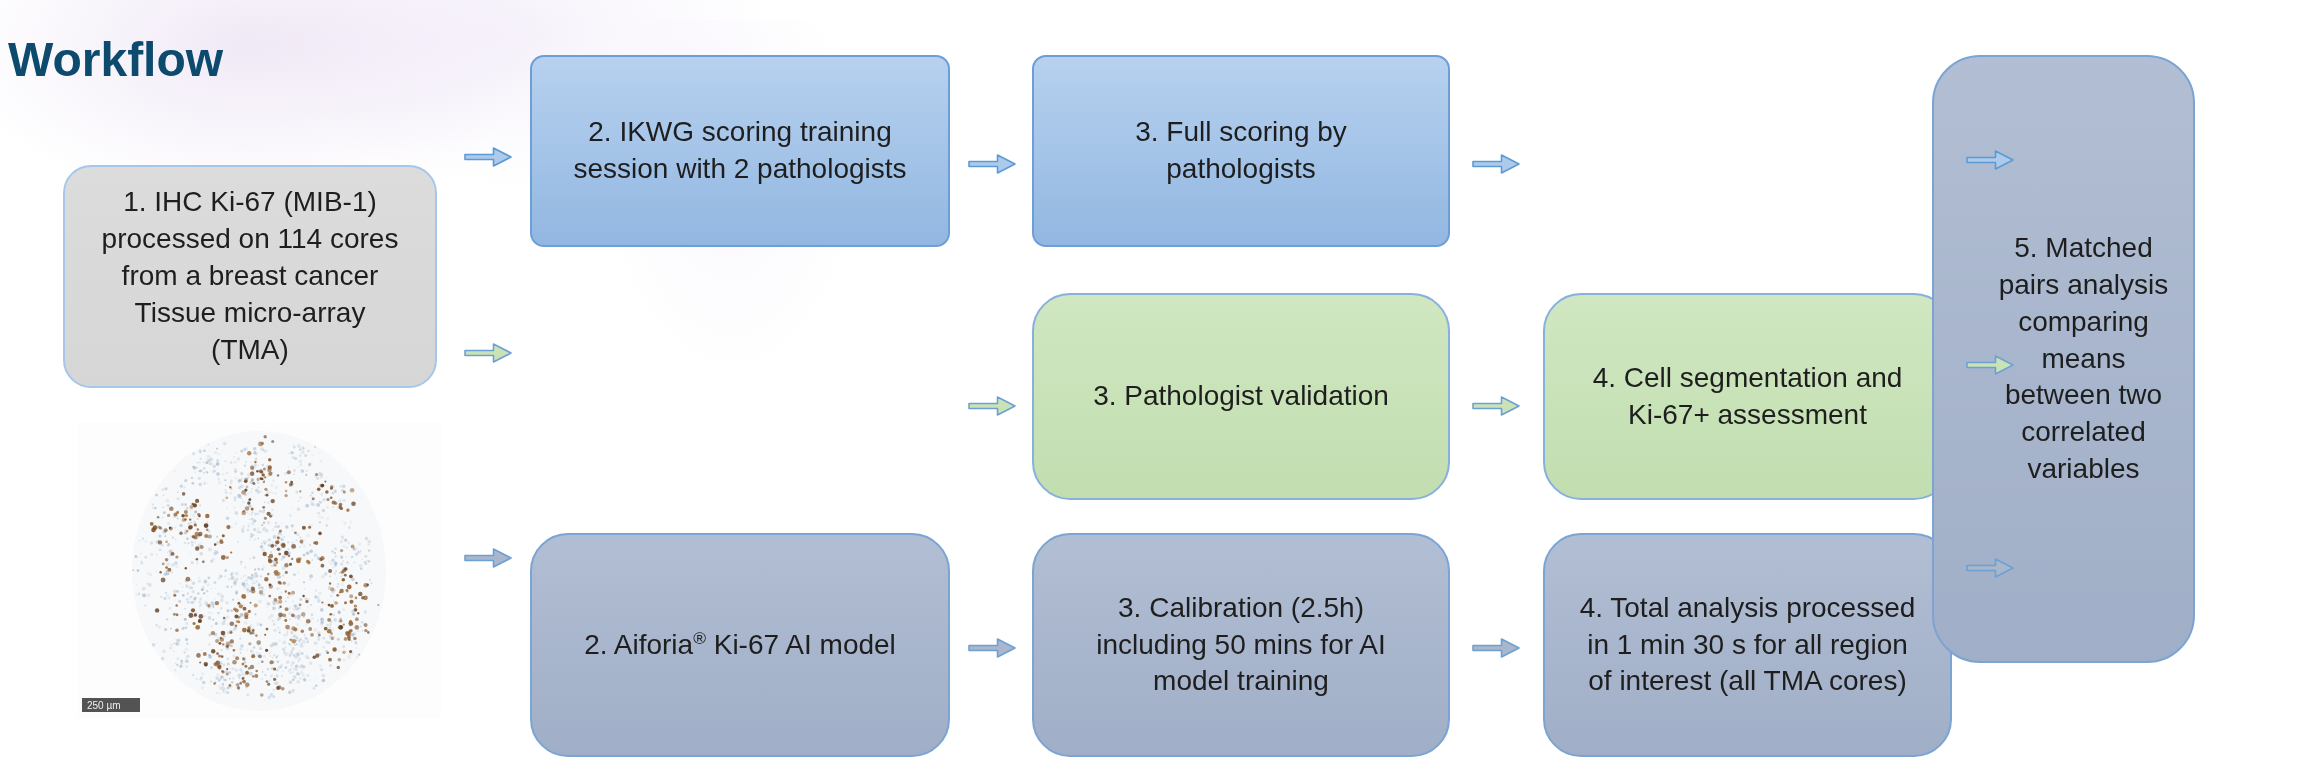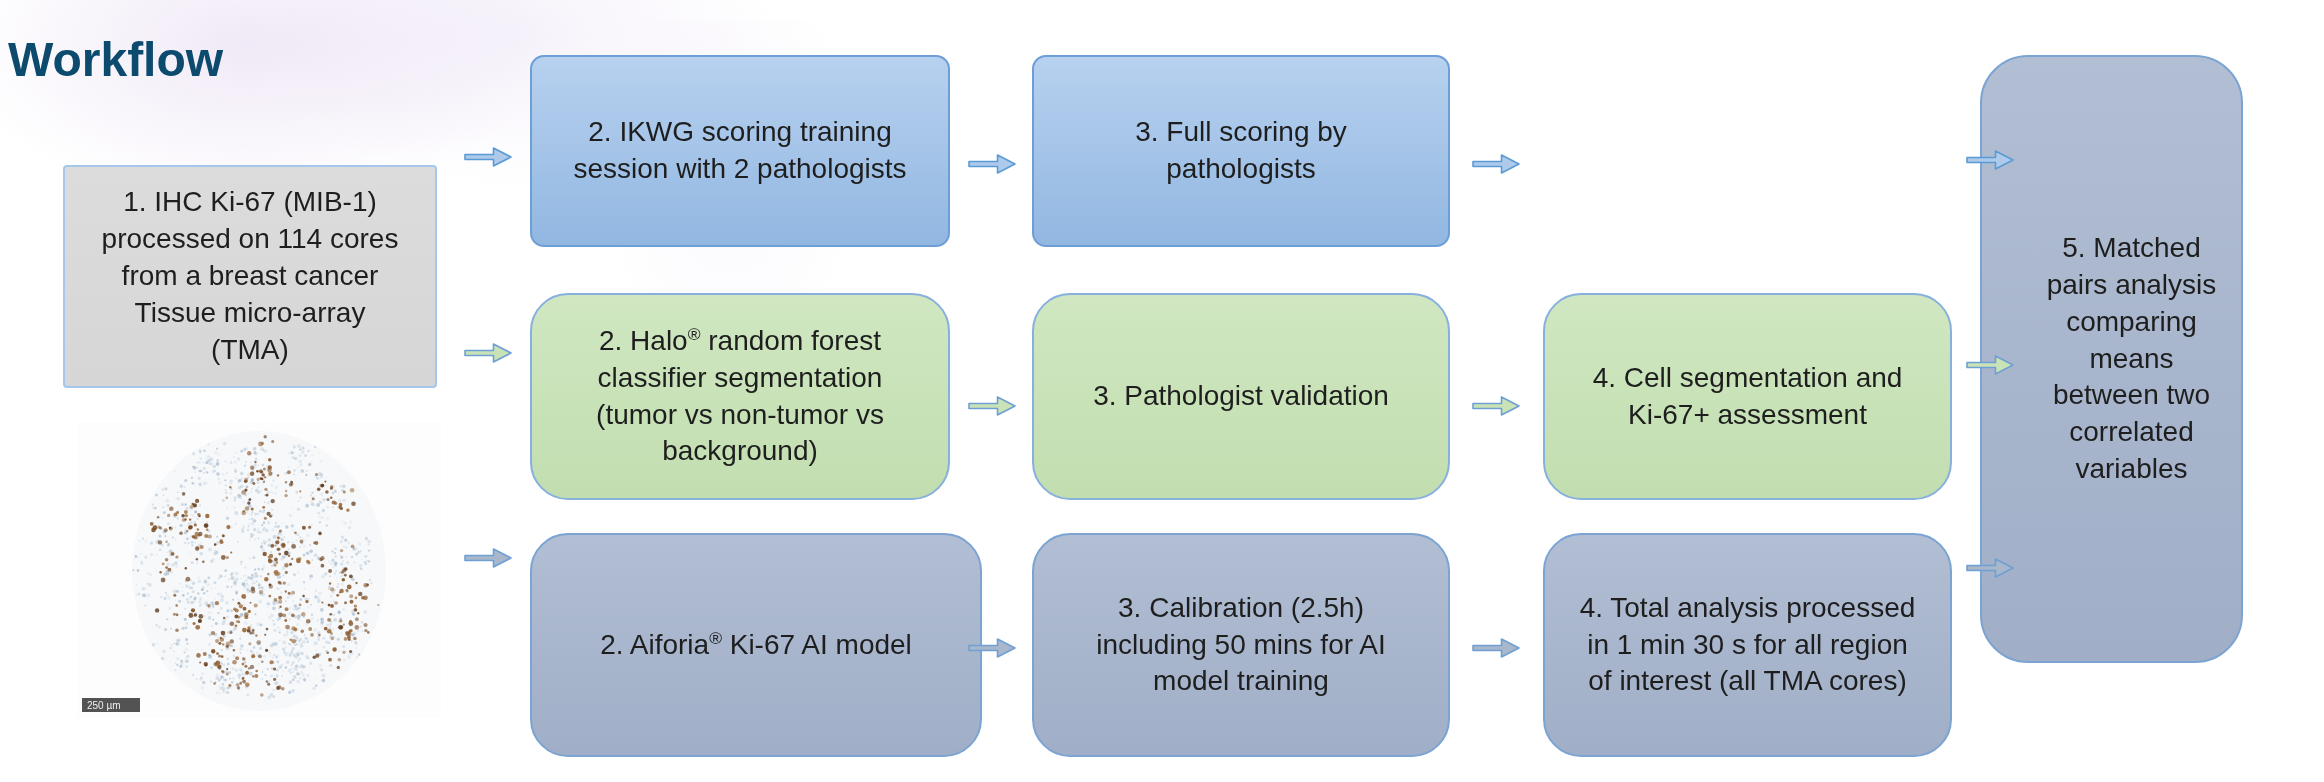--- a/index.html
+++ b/index.html
@@ -17,21 +17,21 @@
     background:radial-gradient(ellipse at 50% 40%, rgba(219,203,238,0.14), rgba(219,203,238,0) 70%);}
 
   .title{
     position:absolute;left:8px;top:36px;font-size:48px;font-weight:bold;color:#0c4a6e;line-height:1;
   }
   .box{
     position:absolute;display:flex;align-items:center;justify-content:center;
     text-align:center;font-size:28px;line-height:1.32;box-sizing:border-box;
   }
   .box .pad{padding:0 30px;}
-  .gray{background:linear-gradient(180deg,#DCDCDC,#D6D6D6);border:2px solid #A5C8EA;border-radius:4px;text-align:center;}
+  .gray{background:linear-gradient(180deg,#DCDCDC,#D6D6D6);border:2px solid #A5C8EA;border-radius:28px;text-align:center;}
   .blue{background:linear-gradient(180deg,#B7D1EF 0%,#92B7E1 100%);border:2px solid #6D9ED6;border-radius:14px;}
   .green{background:linear-gradient(180deg,#D0E7C1 0%,#C2DEB0 100%);border:2px solid #88B0DC;border-radius:38px;}
   .slate{background:linear-gradient(180deg,#B1BED3 0%,#A0AEC7 100%);border:2px solid #7BA4D2;border-radius:38px;}
   .final{border-radius:48px;}
   .final .pad{padding:0 18px;}
 
   .arrow{position:absolute;width:48px;height:22px;}
   .arrow svg{display:block;width:100%;height:100%;overflow:visible;}
   .arrow path{stroke-width:1.6px;stroke-linejoin:round;}
   .arrow-blue  path{fill:#AECAEA;stroke:#5B9BD5;}
@@ -1652,41 +1652,38 @@
     </svg>
   </div>
 
   <div class="box blue" style="left:530px;top:55px;width:420px;height:192px;">
     <div class="pad">2. IKWG scoring training session with 2 pathologists</div>
   </div>
   <div class="box blue" style="left:1032px;top:55px;width:418px;height:192px;">
     <div class="pad">3. Full scoring by pathologists</div>
   </div>
 
-  <div class="box green" style="left:530px;top:293px;width:420px;height:207px;">
-    <div class="pad">2. Halo<sup>®</sup> random forest classifier segmentation (tumor vs non-tumor vs background)</div>
-  </div>
   <div class="box green" style="left:1032px;top:293px;width:418px;height:207px;">
     <div class="pad">3. Pathologist validation</div>
   </div>
   <div class="box green" style="left:1543px;top:293px;width:409px;height:207px;">
     <div class="pad">4. Cell segmentation and Ki-67+ assessment</div>
   </div>
 
-  <div class="box slate" style="left:530px;top:533px;width:452px;height:224px;text-align:center;">
+  <div class="box slate" style="left:530px;top:533px;width:420px;height:224px;text-align:center;">
     <div class="pad">2. Aiforia<sup>®</sup> Ki-67 AI model</div>
   </div>
   <div class="box slate" style="left:1032px;top:533px;width:418px;height:224px;">
     <div class="pad">3. Calibration (2.5h) including 50 mins for AI model training</div>
   </div>
   <div class="box slate" style="left:1543px;top:533px;width:409px;height:224px;">
     <div class="pad">4. Total analysis processed in 1 min 30 s for all region of interest (all TMA cores)</div>
   </div>
 
-  <div class="box slate final" style="left:1980px;top:55px;width:263px;height:608px;padding-left:40px;">
+  <div class="box slate final" style="left:1932px;top:55px;width:263px;height:608px;padding-left:40px;">
     <div class="pad">5. Matched pairs analysis comparing means between two correlated variables</div>
   </div>
 
   <div class="arrow arrow-blue" style="left:464px;top:146px;">
       <svg viewBox="0 0 48 22">
         <path d="M1 8.5 H29.5 V2 L47 11 L29.5 20 V13.5 H1 Z"></path>
       </svg>
     </div>
   <div class="arrow arrow-green" style="left:464px;top:342px;">
       <svg viewBox="0 0 48 22">

